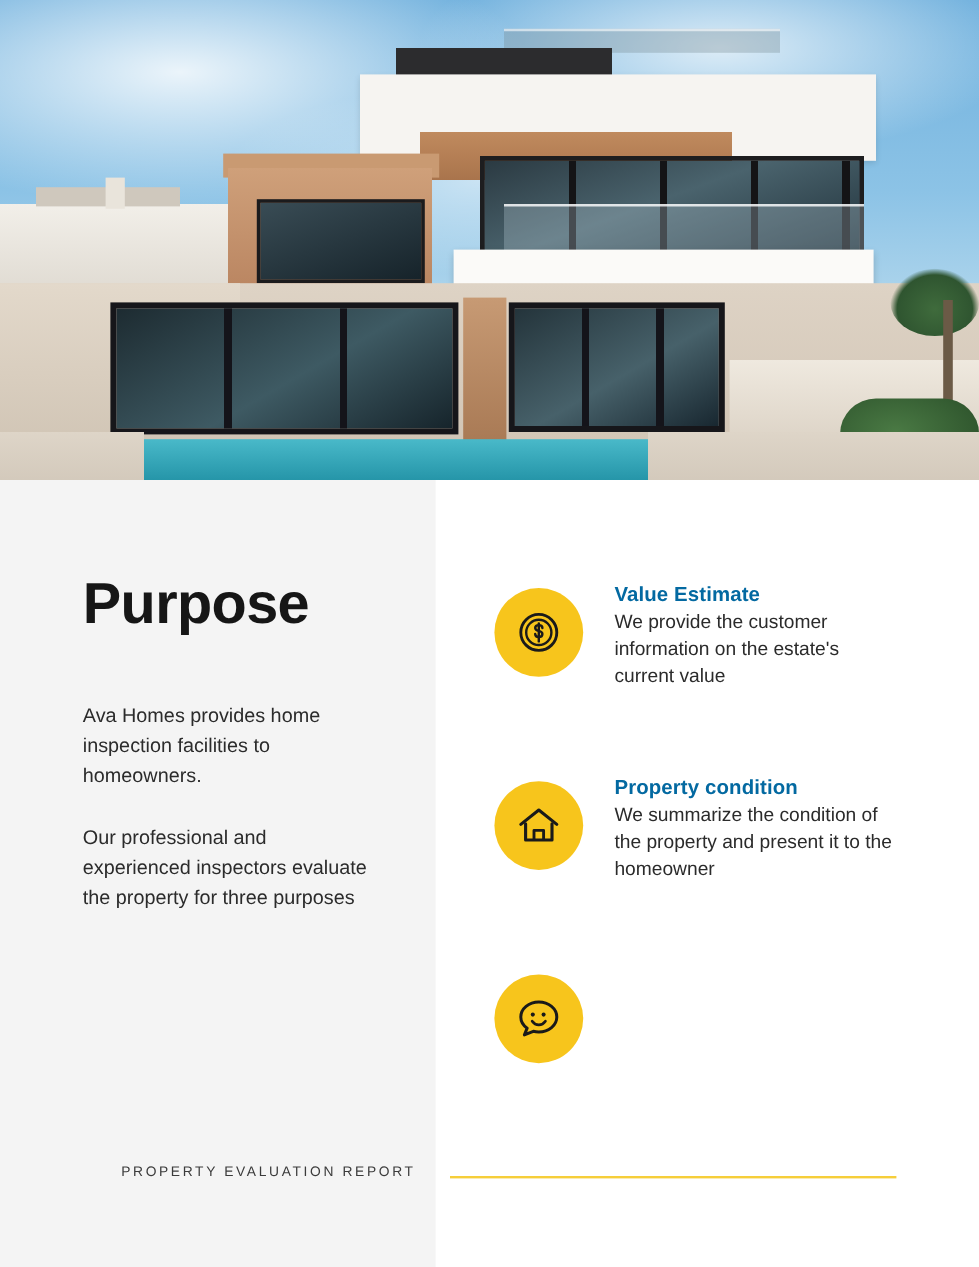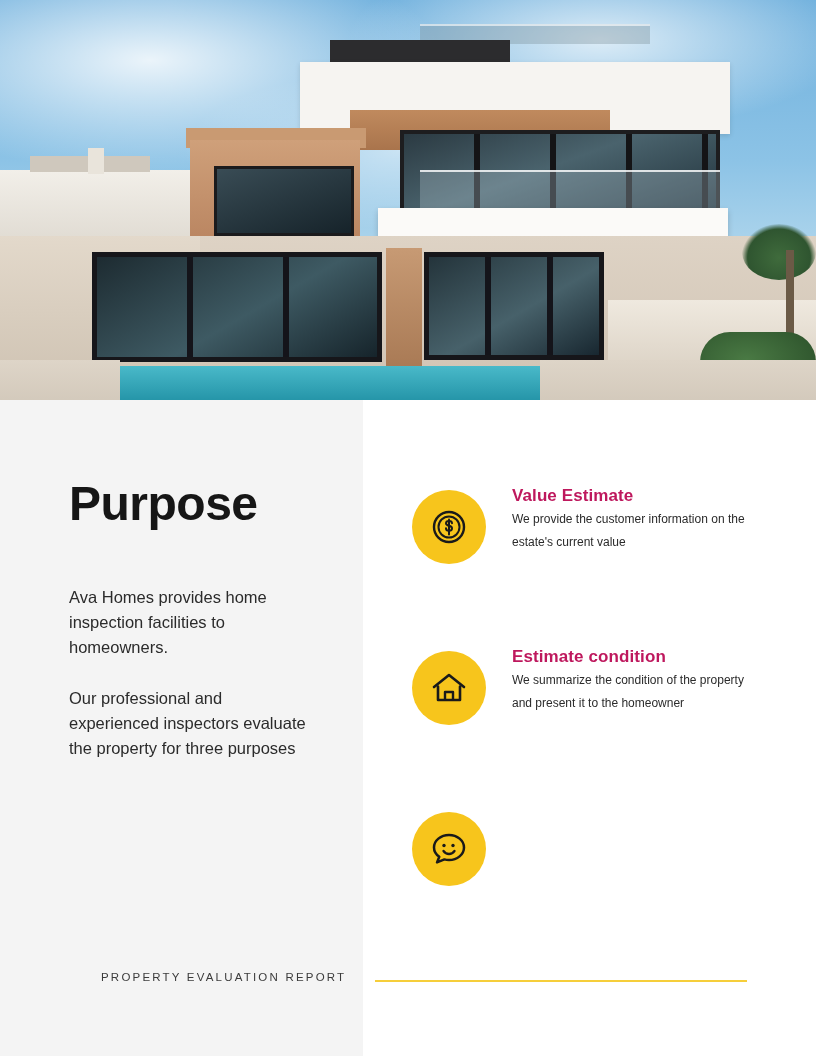--- a/index.html
+++ b/index.html
@@ -325,26 +325,26 @@
     background: #f7c51c;
     display: flex;
     align-items: center;
     justify-content: center;
   }
   .badge svg { display: block; }
   .feature h3 {
     margin: 0 0 2px 0;
     font-size: 17px;
     font-weight: bold;
-    color: #be185d;
+    color: #0369a1;
     letter-spacing: 0.1px;
   }
   .feature p {
     margin: 0;
-    font-size: 12px;
+    font-size: 16px;
     line-height: 22.5px;
     color: #2b2b2b;
     width: 238px;
   }
 </style>
 </head>
 <body>
 
 <div class="page">
 
@@ -406,21 +406,21 @@
       </div>
 
       <div class="feature">
         <div class="badge">
           <svg width="42" height="42" viewBox="0 0 42 42" aria-hidden="true">
             <path d="M6 20 L21 8 L36 20" fill="none" stroke="#1a1a1a" stroke-width="2.6" stroke-linecap="round" stroke-linejoin="round"></path>
             <path d="M10 19.5 V33 H32 V19.5" fill="none" stroke="#1a1a1a" stroke-width="2.6" stroke-linecap="round" stroke-linejoin="round"></path>
             <path d="M17 33 V25 H25 V33" fill="none" stroke="#1a1a1a" stroke-width="2.4" stroke-linejoin="round"></path>
           </svg>
         </div>
-        <h3>Estimate condition</h3>
+        <h3>Property condition</h3>
         <p>We summarize the condition of the property and present it to the homeowner</p>
       </div>
 
       <div class="feature">
         <div class="badge">
           <svg width="42" height="42" viewBox="0 0 42 42" aria-hidden="true">
             <path d="M21 7c8.3 0 15 5.6 15 12.5S29.3 32 21 32c-1.6 0-3.2-.2-4.6-.6l-7.4 3 2.3-5.6C8.1 26.6 6 23.3 6 19.5 6 12.6 12.7 7 21 7Z" fill="none" stroke="#1a1a1a" stroke-width="2.5" stroke-linejoin="round"></path>
             <circle cx="16" cy="17.5" r="1.7" fill="#1a1a1a"></circle>
             <circle cx="25" cy="17.5" r="1.7" fill="#1a1a1a"></circle>
             <path d="M15.5 23c1.4 2 3.3 3 5.5 3s4.1-1 5.5-3" fill="none" stroke="#1a1a1a" stroke-width="2.3" stroke-linecap="round"></path>

